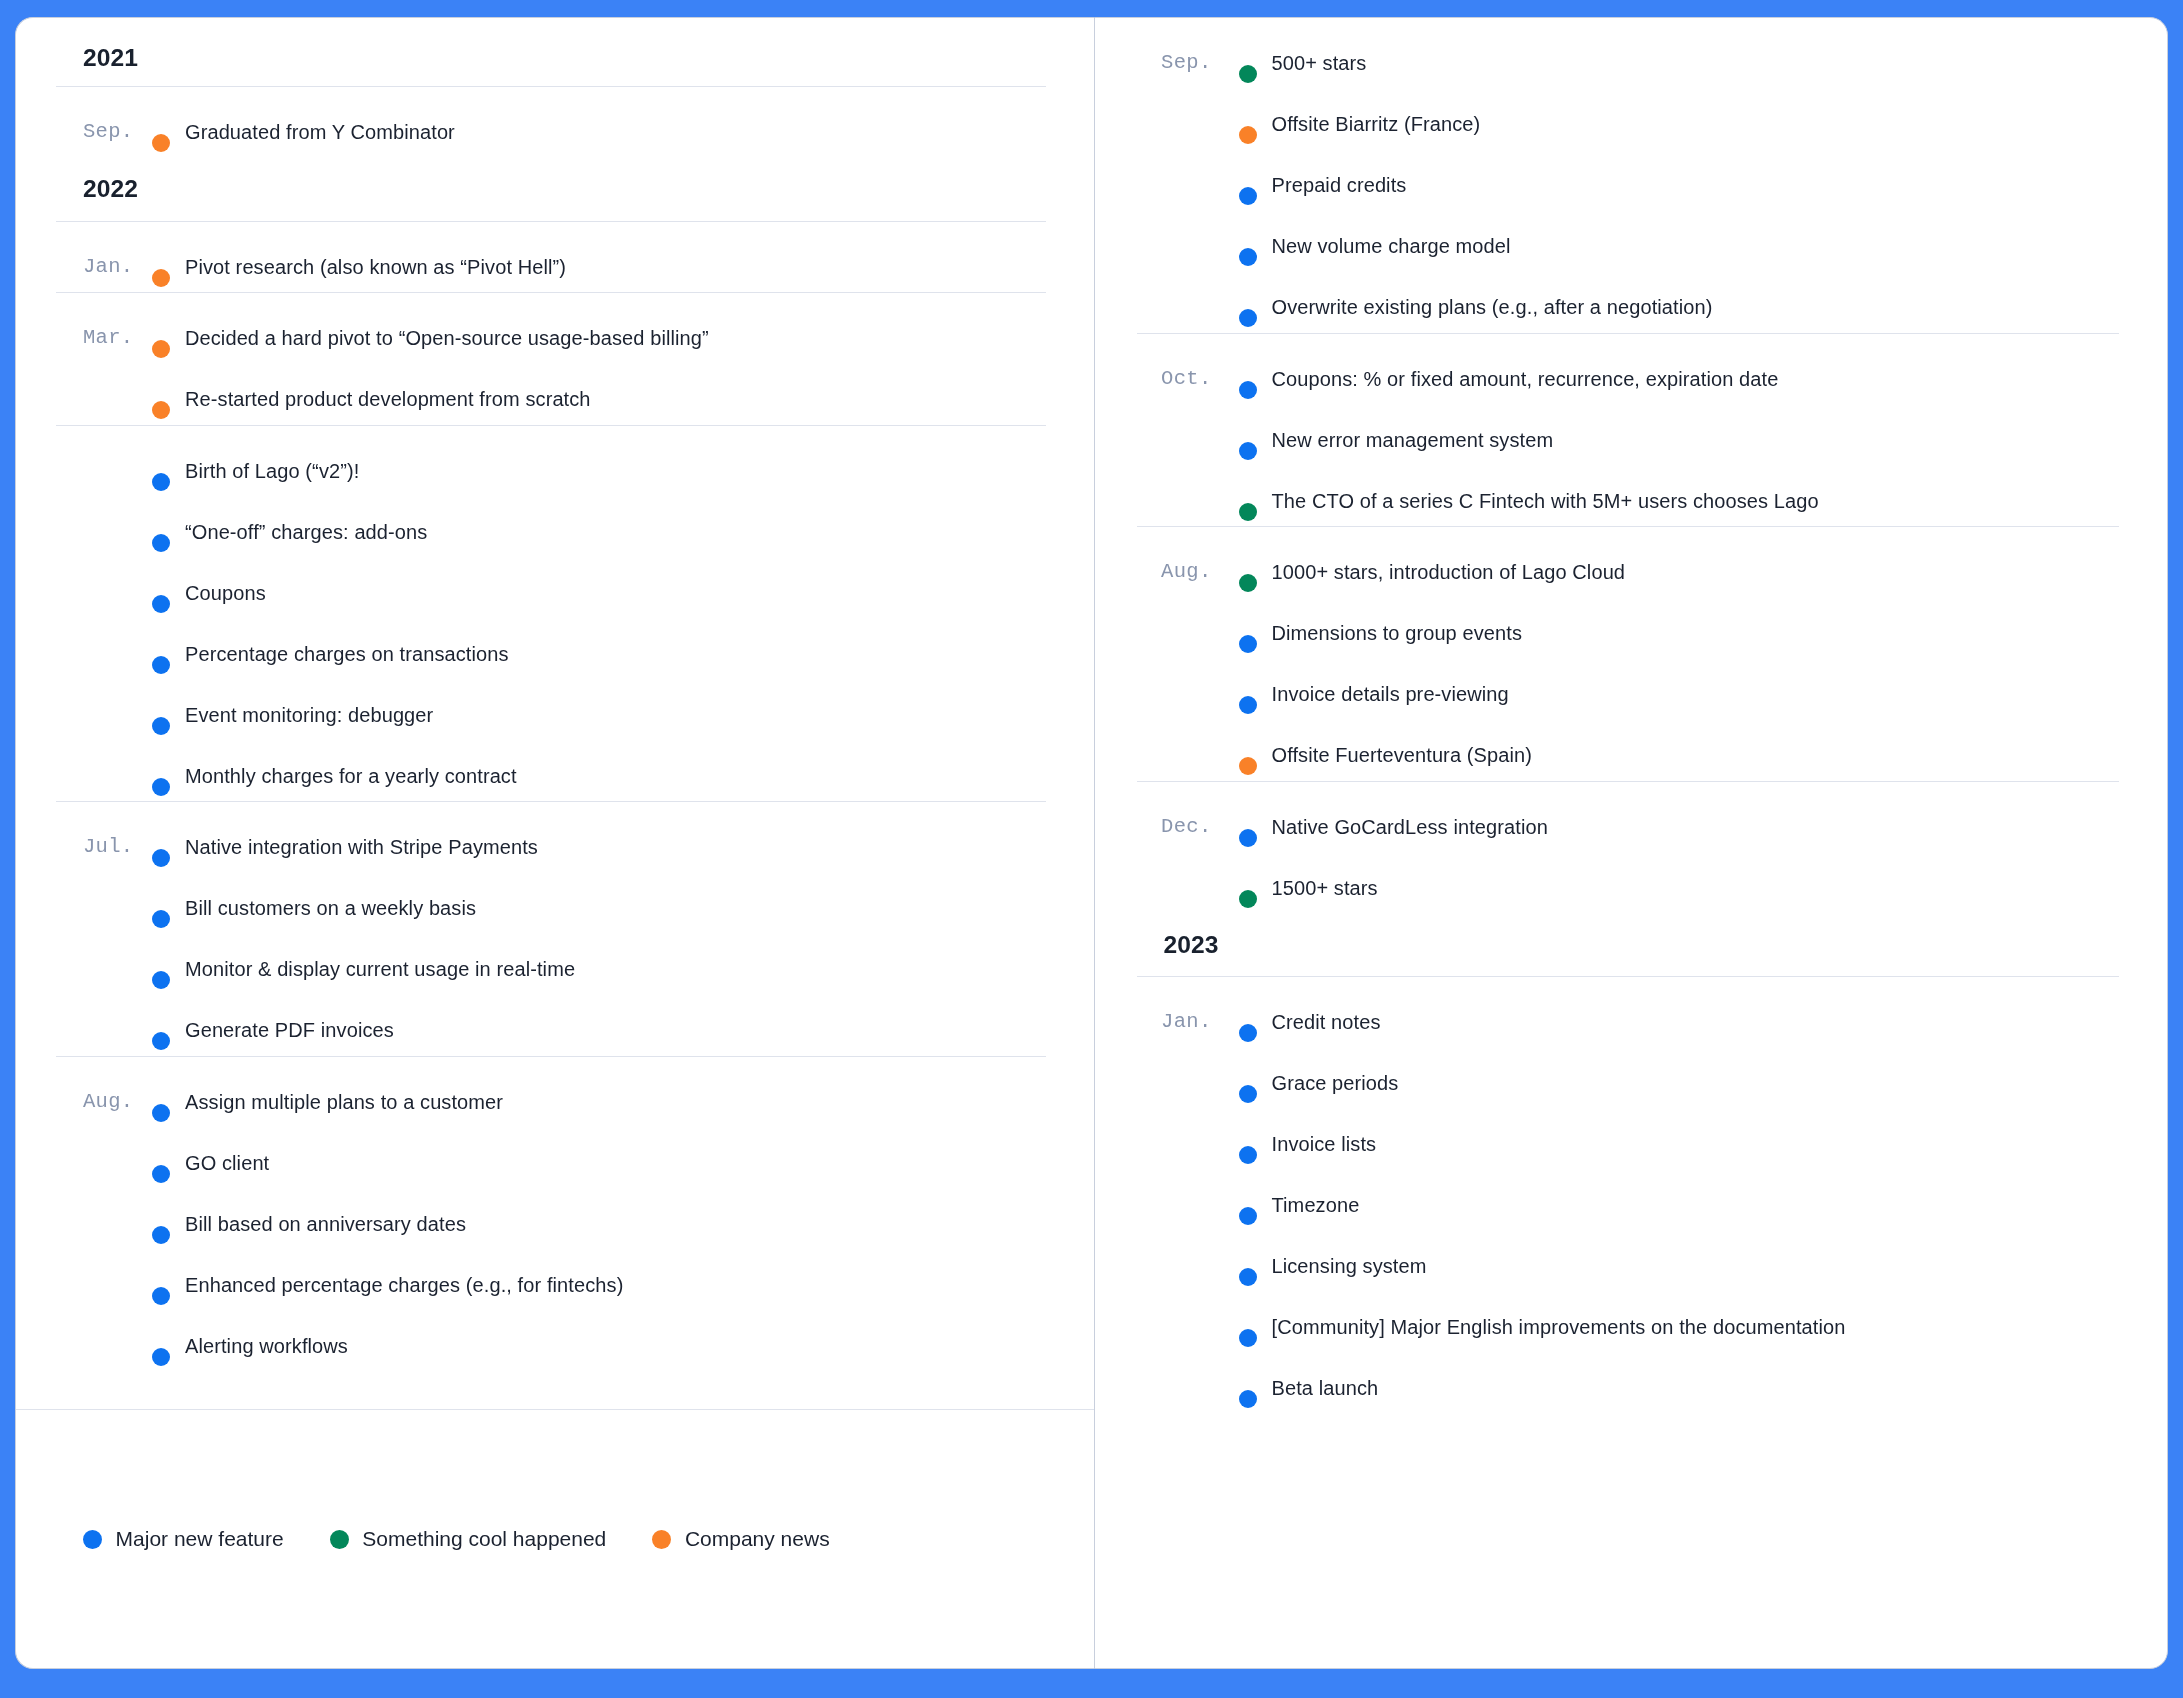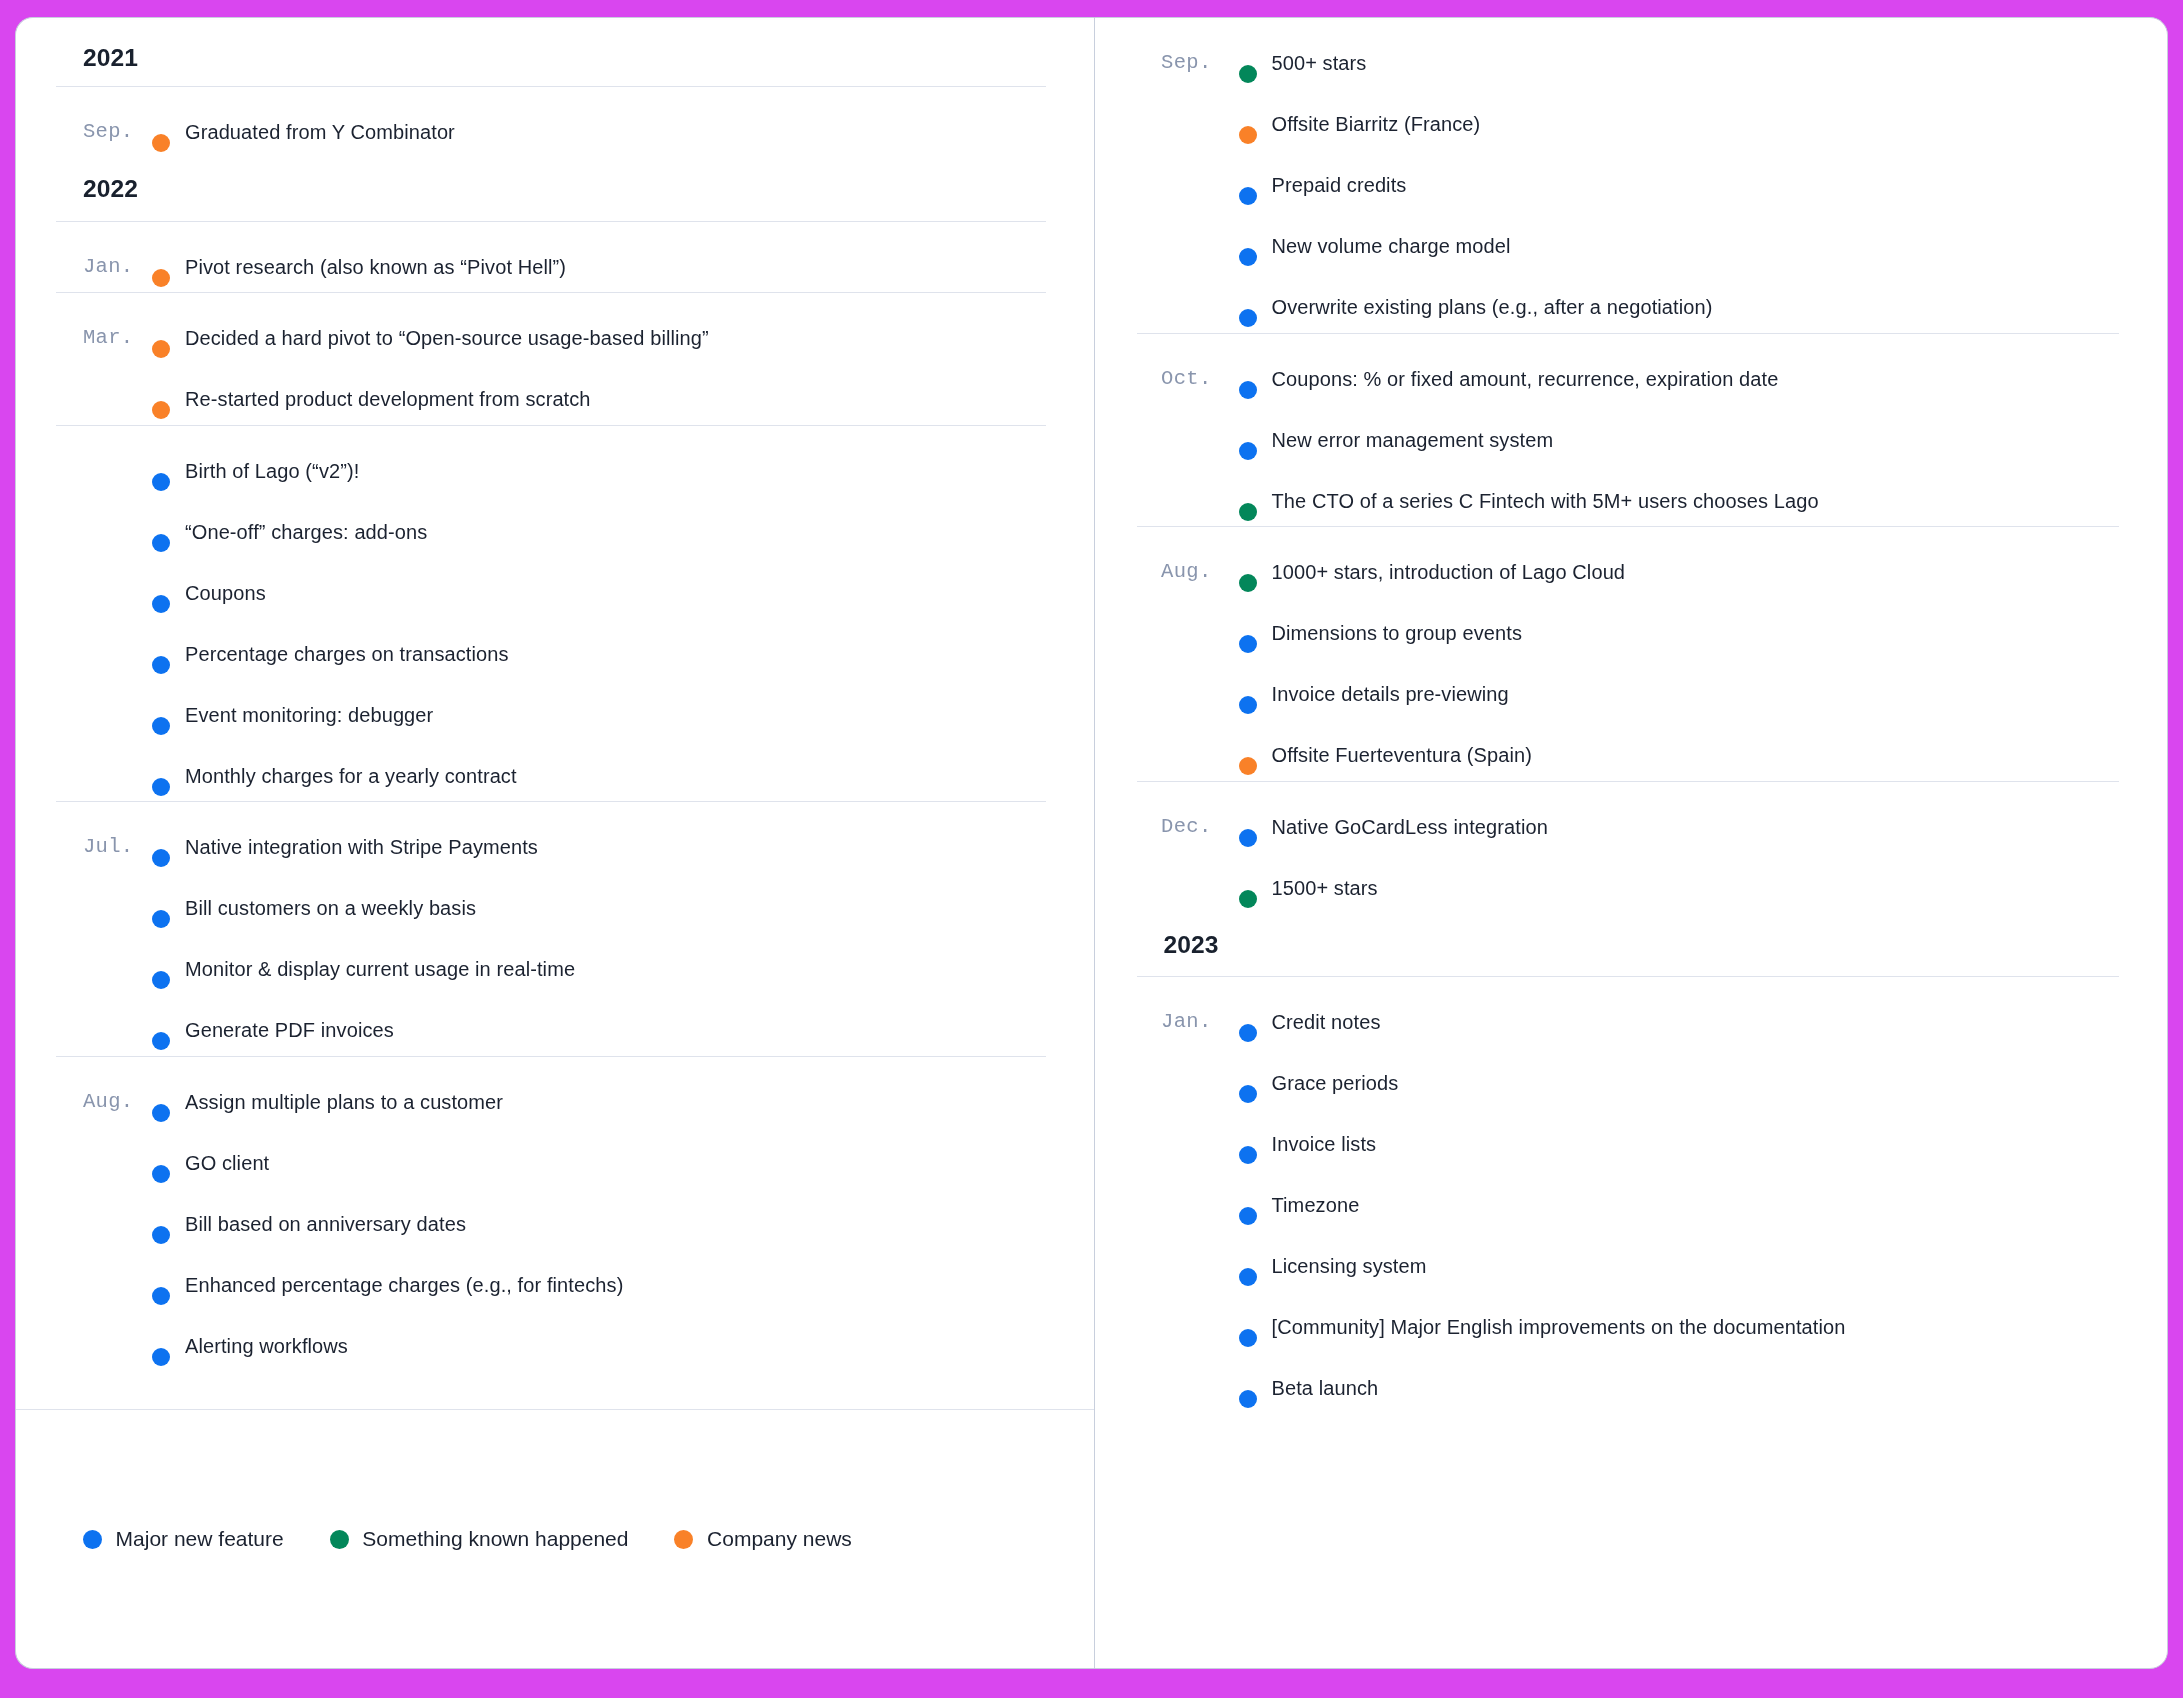--- a/index.html
+++ b/index.html
@@ -9,21 +9,21 @@
     width: 2183px;
     height: 1699px;
     overflow: hidden;
   }
   * { box-sizing: border-box; }
 
   .page {
     position: relative;
     width: 2183px;
     height: 1699px;
-    background: #d946ef;
+    background: #3b82f6;
     font-family: "Liberation Sans", sans-serif;
     display: flex;
     align-items: flex-start;
     padding: 17px 15px 31px 15px;
   }
 
   .card {
     background: #ffffff;
     border: 1.4px solid #c8cfdd;
   }
@@ -266,21 +266,21 @@
           </div>
         </div>
       </div>
     <div class="legend">
         <div class="legend-item">
           <span class="legend-dot blue"></span>
           <span class="legend-label">Major new feature</span>
         </div>
         <div class="legend-item">
           <span class="legend-dot green"></span>
-          <span class="legend-label">Something known happened</span>
+          <span class="legend-label">Something cool happened</span>
         </div>
         <div class="legend-item">
           <span class="legend-dot orange"></span>
           <span class="legend-label">Company news</span>
         </div>
       </div>
   </div>
 
   <div class="card card-right">
     <div class="timeline-body col-inner">

